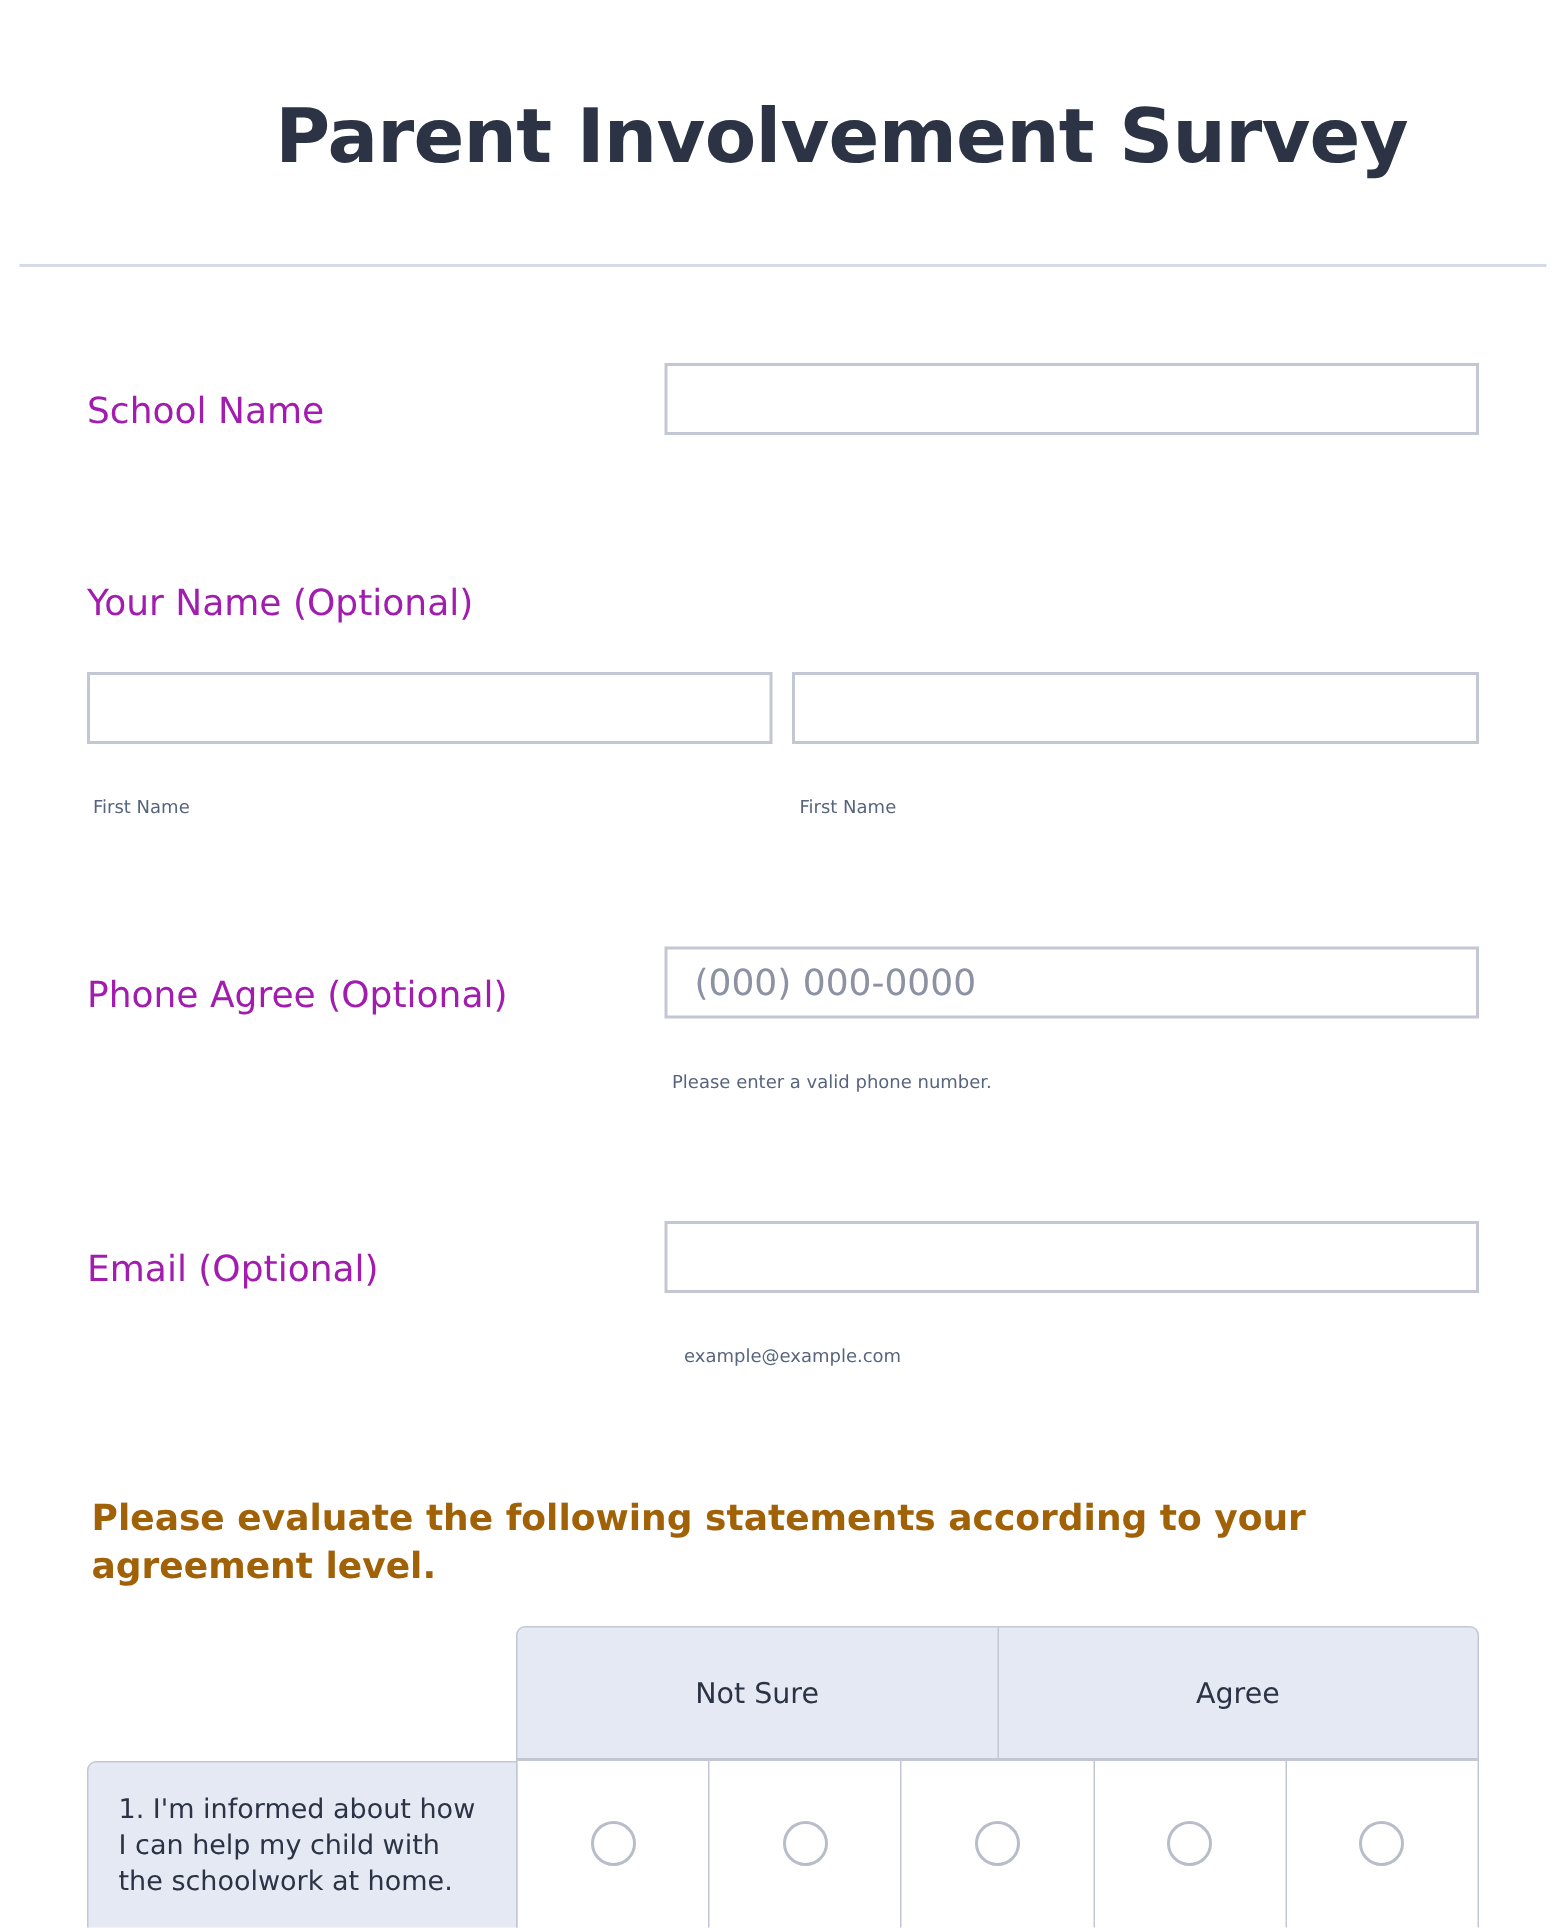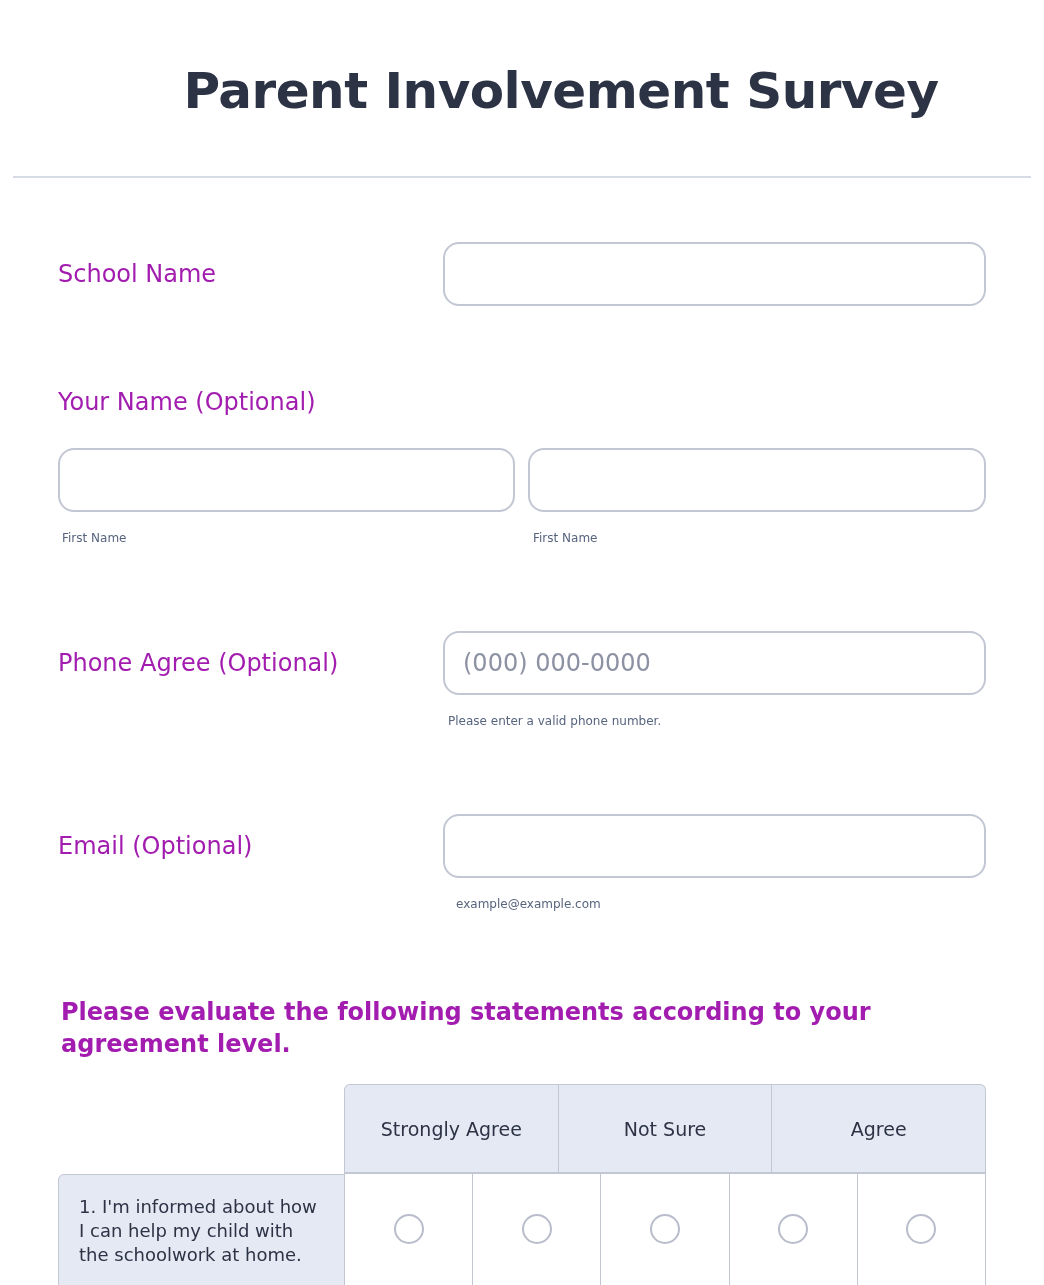--- a/index.html
+++ b/index.html
@@ -14,32 +14,32 @@
     letter-spacing: -0.5px;
   }
   .divider {
     position: absolute; left: 13px; width: 1018px; top: 176px; height: 0;
     border-top: 2px solid #d7dbe6;
   }
   .label {
     position: absolute; font-size: 24px; color: #a21caf; white-space: nowrap;
   }
   .input {
-    position: absolute; box-sizing: border-box; height: 64px;
-    border: 2px solid #c3c7d4; border-radius: 16px; background: #fff;
+    position: absolute; box-sizing: border-box; height: 48px;
+    border: 2px solid #c3c7d4; border-radius: 0; background: #fff;
     font-size: 24px; padding: 0 18px; display: flex; align-items: center;
     font-family: inherit; color: #0f172a;
   }
   .input::placeholder { color: #8c91a3; }
   .sublabel {
     position: absolute; font-size: 12px; color: #57647e; white-space: nowrap;
   }
   .section-heading {
     position: absolute; left: 61px; top: 996px; width: 900px;
-    font-size: 24px; font-weight: bold; line-height: 32px; color: #a21caf;
+    font-size: 24px; font-weight: bold; line-height: 32px; color: #a16207;
   }
   .matrix-header {
     position: absolute; top: 1084px; left: 344px; width: 642px; height: 90px;
     background: #e5e9f4; border: 1px solid #c3c7d4; border-bottom: 2px solid #c3c7d4;
     border-radius: 6px 6px 0 0; box-sizing: border-box; display: flex;
   }
   .mh-cell {
     flex: 1; display: flex; align-items: center; justify-content: center;
     text-align: center; font-size: 19px; line-height: 24px; color: #2c3345;
     border-right: 1px solid #c3c7d4; padding: 0 6px;
@@ -85,21 +85,20 @@
 <input class="input" style="left: 443px; top: 631px; width: 543px;" placeholder="(000) 000-0000">
 <div class="sublabel" style="left:448px; top:714px;">Please enter a valid phone number.</div>
 
 <div class="label" style="left:58px; top:832px;">Email (Optional)</div>
 <input class="input" style="left: 443px; top: 814px; width: 543px;" value="">
 <div class="sublabel" style="left:456px; top:897px;">example@example.com</div>
 
 <div class="section-heading">Please evaluate the following statements according to your agreement level.</div>
 
 <div class="matrix-header">
-  <div class="mh-cell">Strongly Agree</div>
   <div class="mh-cell">Not Sure</div>
   <div class="mh-cell">Agree</div>
 </div>
 
 <div class="row-label">1. I'm informed about how I can help my child with the schoolwork at home.</div>
 <div class="row-cells">
   <div class="rc">
       <div class="radio"></div>
     </div>
   <div class="rc">

